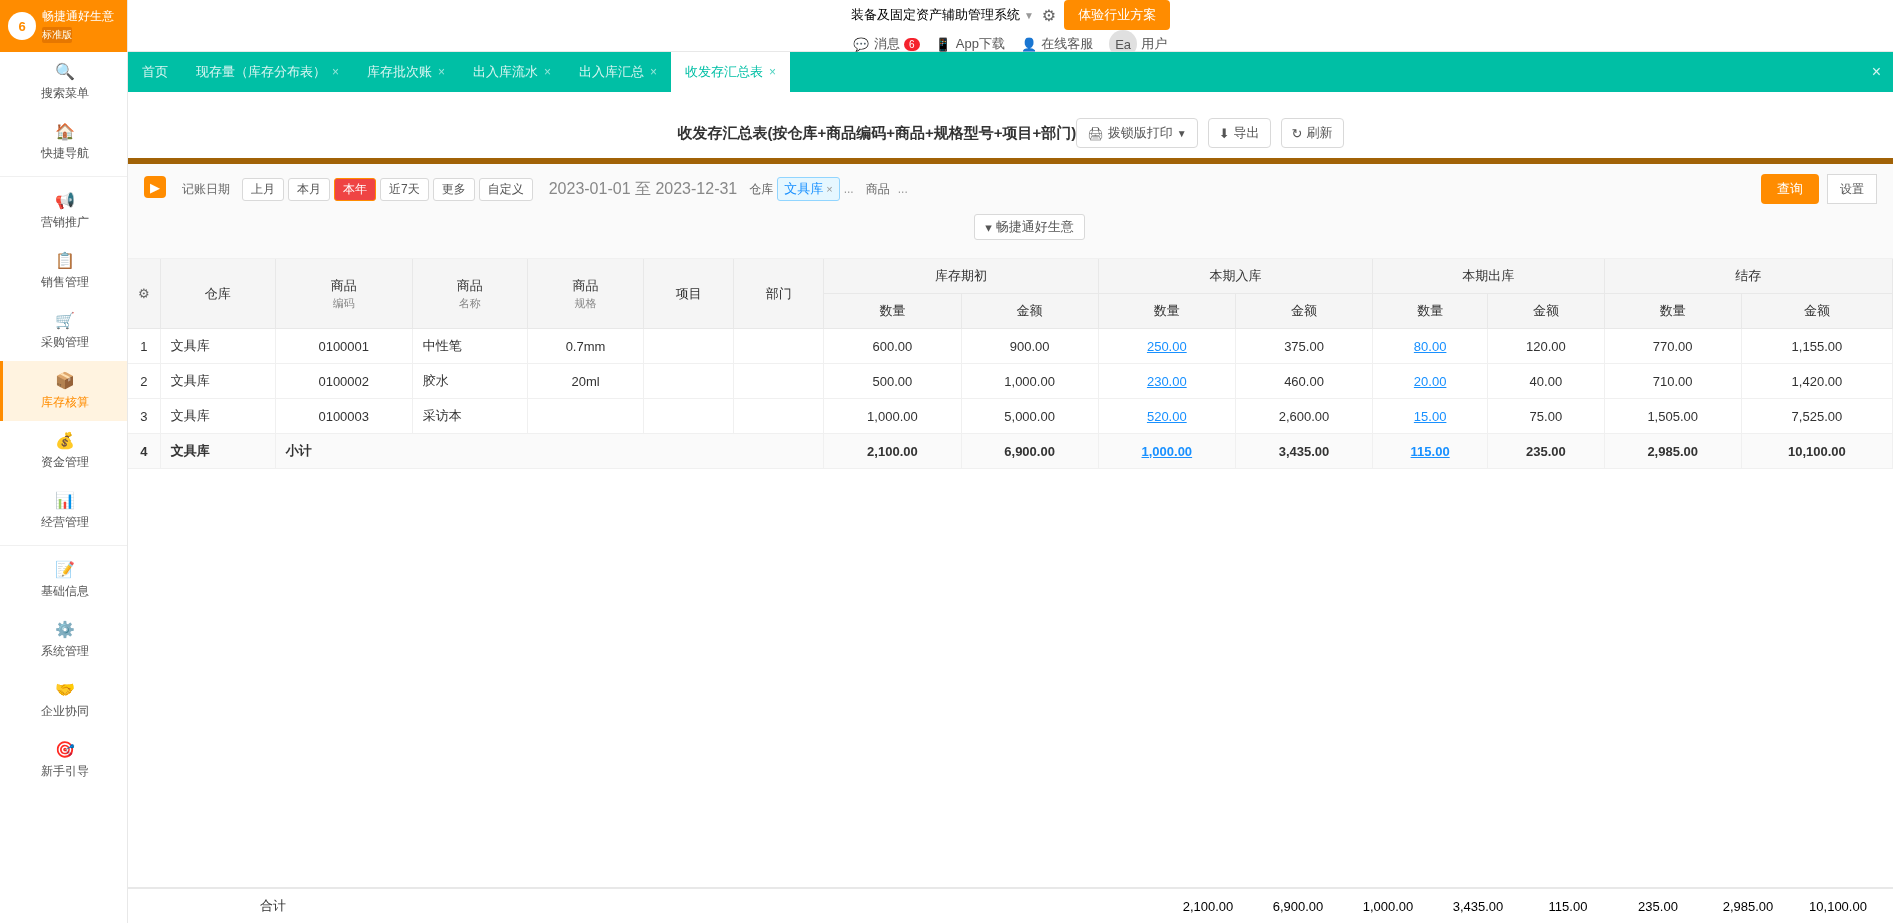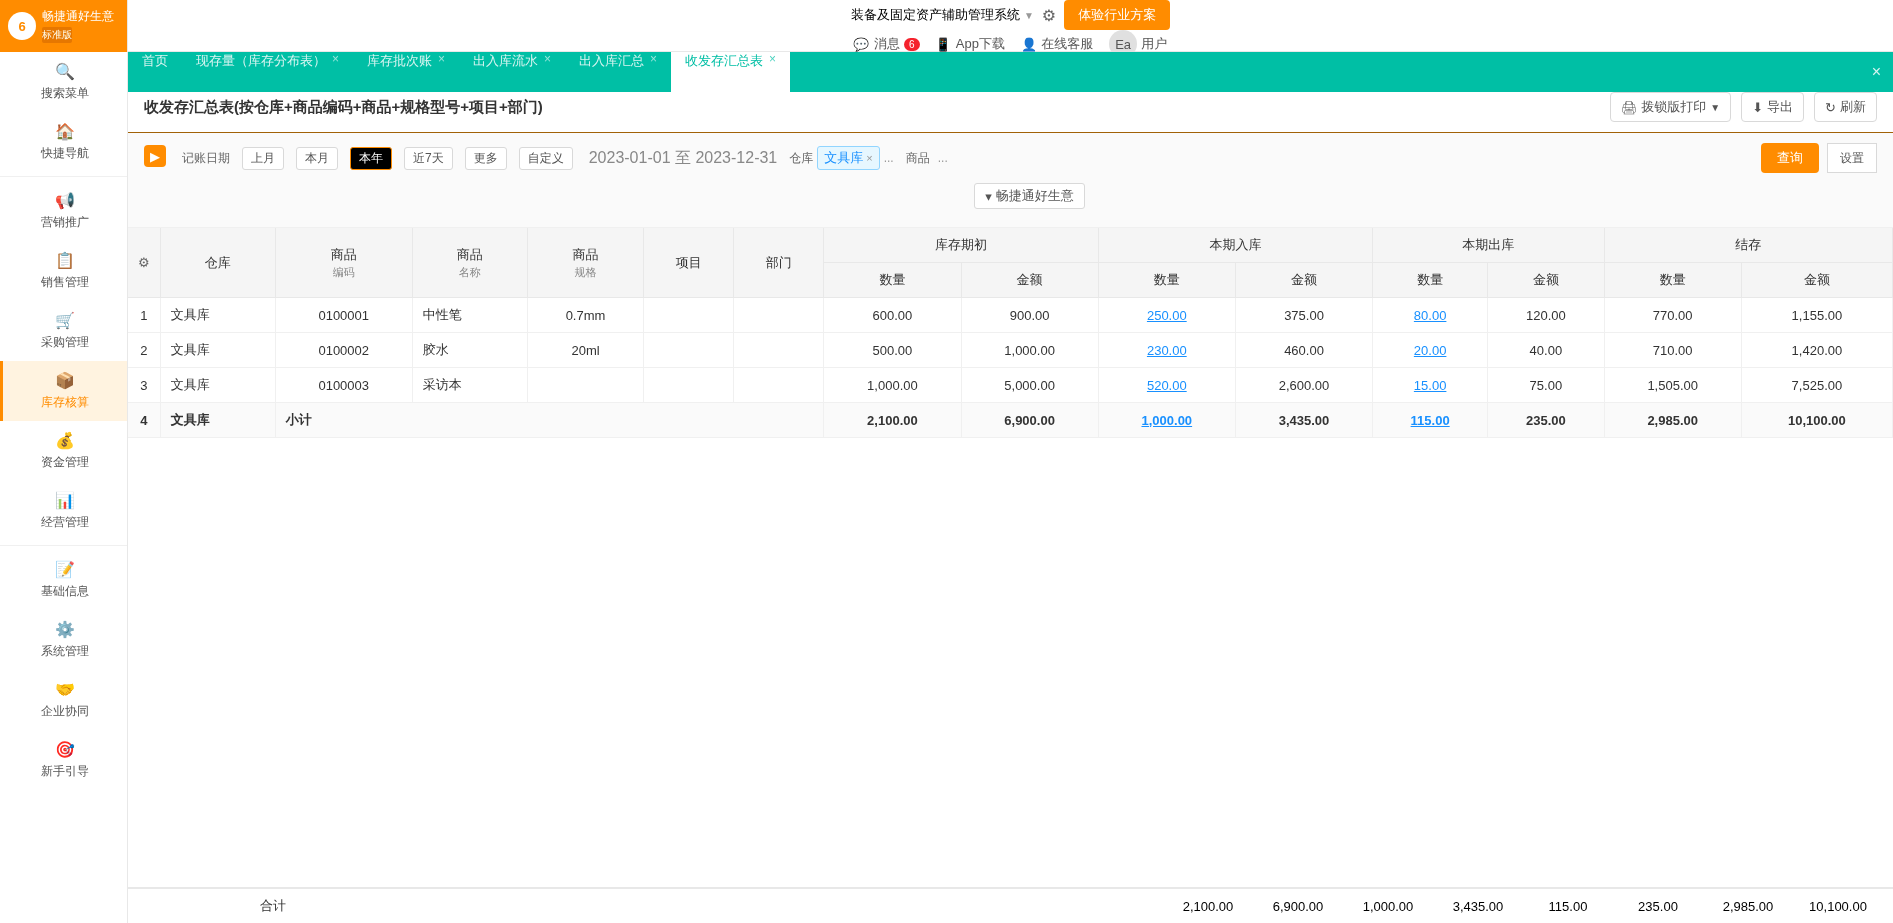--- a/index.html
+++ b/index.html
@@ -25,46 +25,46 @@
     .topbar-dropdown { display: flex; align-items: center; gap: 4px; cursor: pointer; }
     .topbar-gear { color: #666; cursor: pointer; font-size: 16px; }
     .topbar-trial-btn { background: #ff8c00; color: #fff; border: none; border-radius: 4px; padding: 6px 14px; cursor: pointer; font-size: 13px; }
     .topbar-right { display: flex; align-items: center; gap: 16px; color: #555; }
     .topbar-right-item { display: flex; align-items: center; gap: 4px; cursor: pointer; font-size: 13px; }
     .badge { background: #f5222d; color: #fff; border-radius: 8px; padding: 1px 5px; font-size: 10px; }
     .user-avatar { width: 28px; height: 28px; background: #e0e0e0; border-radius: 50%; display: flex; align-items: center; justify-content: center; font-size: 12px; text-align: right; }
 
     
     .nav-tabs { background: #00bfa5; display: flex; align-items: center; height: 40px; padding-left: 0; overflow: hidden; }
-    .nav-tab { display: flex; padding: 0 14px; height: 40px; color: rgba(255,255,255,0.85); cursor: pointer; font-size: 13px; gap: 6px; white-space: nowrap; }
+    .nav-tab { display: flex; align-items: center; padding: 0 14px; height: 40px; color: rgba(255,255,255,0.85); cursor: pointer; font-size: 13px; gap: 6px; white-space: nowrap; }
     .nav-tab.active { background: #fff; color: #00bfa5; font-weight: 400; }
     .nav-tab-close { font-size: 12px; color: inherit; opacity: 0.7; }
     .nav-close-all { margin-left: auto; padding: 0 12px; color: rgba(255,255,255,0.85); cursor: pointer; font-size: 16px; }
 
     
     .page-content { flex: 1; overflow-y: auto; padding: 0; background: #f5f5f5; }
     .page-inner { background: #fff; margin: 0; padding: 0; min-height: 100%; }
 
     
-    .page-header { display: flex; align-items: center; justify-content: space-between; padding: 0 16px 10px; border-bottom: 1px solid #a16207; }
+    .page-header { display: flex; align-items: center; justify-content: center; padding: 26px 16px 10px; border-bottom: 6px solid #a16207; }
     .page-title { font-size: 15px; font-weight: 600; color: #333; }
     .page-header-actions { display: flex; align-items: center; gap: 10px; }
     .btn-action { display: flex; align-items: center; gap: 4px; border: 1px solid #d9d9d9; background: #fff; border-radius: 4px; padding: 5px 10px; cursor: pointer; font-size: 12px; color: #555; }
     .btn-query { background: #ff8c00; color: #fff; border: none; border-radius: 4px; padding: 6px 16px; cursor: pointer; font-size: 13px; }
     .btn-settings { background: #fff; color: #555; border: 1px solid #d9d9d9; border-radius: 0; padding: 5px 12px; cursor: pointer; font-size: 12px; }
 
     
     .filter-area { padding: 10px 16px; background: #fafafa; border-bottom: 1px solid #f0f0f0; display: flex; align-items: flex-start; gap: 16px; }
     .filter-toggle { width: 22px; height: 22px; background: #ff8c00; color: #fff; border: none; border-radius: 4px; cursor: pointer; display: flex; align-items: center; justify-content: center; flex-shrink: 0; margin-top: 2px; }
     .filter-rows { flex: 1; }
     .filter-row { display: flex; align-items: center; gap: 12px; margin-bottom: 6px; flex-wrap: wrap; }
     .filter-label { color: #666; font-size: 12px; white-space: nowrap; }
-    .filter-date-btns { display: flex; align-items: center; gap: 12px; }
+    .filter-date-btns { display: flex; align-items: center; gap: 4px; }
     .date-btn { padding: 2px 8px; border: 1px solid #d9d9d9; background: #fff; border-radius: 3px; font-size: 12px; cursor: pointer; color: #555; }
-    .date-btn.active { background: #000000; color: #fff; border-color: #ff8c00; text-align: right; }
+    .date-btn.active { background: #ef4444; color: #fff; border-color: #ff8c00; text-align: right; }
     .filter-date-range { font-size: 16px; color: #888; margin-left: 4px; }
     .filter-warehouse { display: flex; align-items: center; gap: 4px; }
     .tag { display: inline-flex; align-items: center; gap: 3px; background: #e6f7ff; border: 1px solid #91d5ff; border-radius: 3px; padding: 2px 6px; font-size: 12px; color: #1890ff; }
     .tag-close { cursor: pointer; color: #999; font-size: 11px; }
     .more-btn { color: #999; font-size: 12px; cursor: pointer; }
     .expand-btn { display: flex; align-items: center; gap: 4px; color: #555; font-size: 12px; cursor: pointer; border: 1px solid #d9d9d9; background: #fff; border-radius: 3px; padding: 3px 10px; }
 
     
     .table-container { padding: 0; overflow-x: auto; }
     table { width: 100%; border-collapse: collapse; font-size: 13px; }

